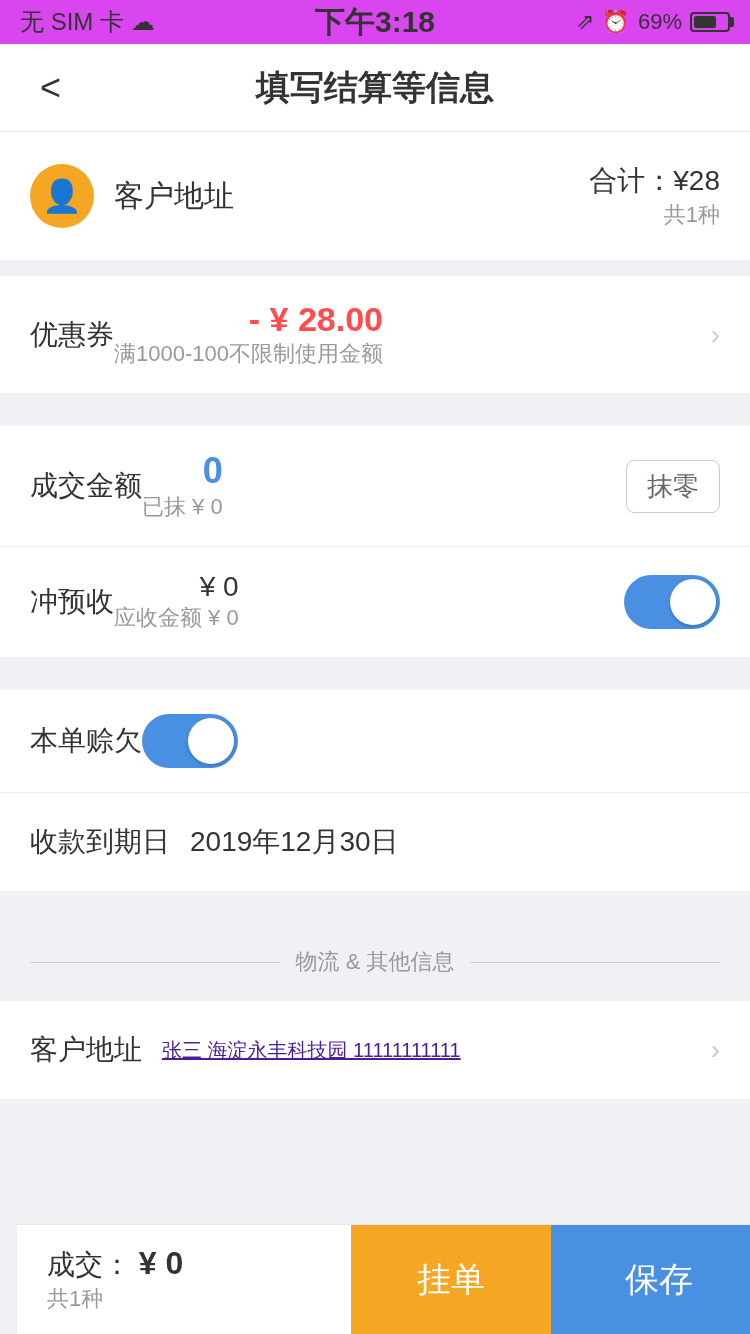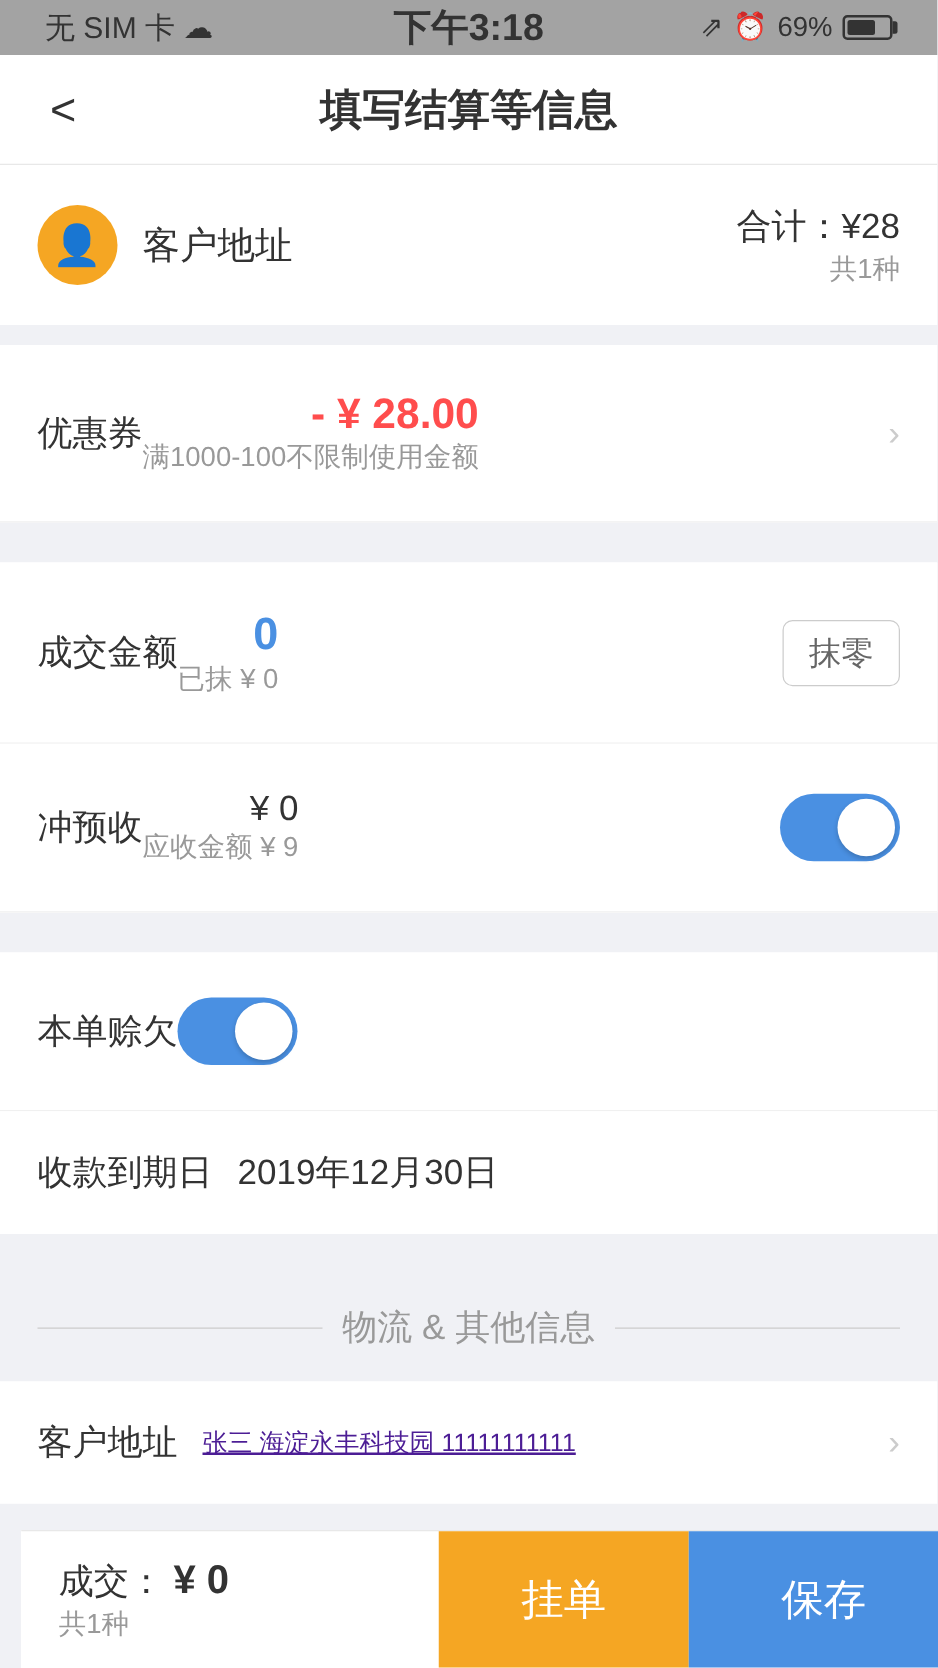--- a/index.html
+++ b/index.html
@@ -9,26 +9,26 @@
       background: #f0f1f5;
       width: 750px;
       min-height: 1334px;
       font-size: 28px;
       color: #333;
       position: relative;
     }
 
     
     .status-bar {
-      background: #a3a3a3;
+      background: #d946ef;
       height: 44px;
       display: flex;
       align-items: center;
       justify-content: space-between;
-      padding: 0 36px;
+      padding: 0 20px;
       font-size: 24px;
       color: #333;
     }
     .status-left { display: flex; align-items: center; gap: 8px; }
     .status-center { font-size: 30px; font-weight: 600; position: absolute; left: 50%; transform: translateX(-50%); }
     .status-right { display: flex; align-items: center; gap: 8px; font-size: 22px; }
     .battery {
       width: 40px; height: 20px; border: 2px solid #333; border-radius: 4px; position: relative;
       display: inline-flex; align-items: center; padding: 2px;
     }
@@ -106,21 +106,21 @@
       color: #333;
     }
     .total-count {
       font-size: 22px;
       color: #999;
     }
 
     
     .row {
       background: #fff;
-      padding: 36px 30px;
+      padding: 24px 30px;
       display: flex;
       align-items: center;
       justify-content: space-between;
       border-bottom: 1px solid #f0f0f0;
       min-height: 90px;
     }
     .row-label {
       font-size: 28px;
       color: #333;
       flex-shrink: 0;
@@ -215,21 +215,21 @@
     .date-value {
       font-size: 28px;
       color: #333;
     }
 
     
     .section-title {
       background: #f0f1f5;
       text-align: center;
       padding: 24px 30px;
-      font-size: 28px;
+      font-size: 22px;
       color: #999;
       display: flex;
       align-items: center;
       justify-content: center;
       gap: 16px;
     }
     .section-title::before,
     .section-title::after {
       content: '';
       flex: 1;
@@ -379,21 +379,21 @@
         </div>
         <button class="round-off-btn">抹零</button>
       </div>
     </div>
 
     <div class="row">
       <span class="row-label">冲预收</span>
       <div class="row-right">
         <div class="value-stack">
           <div style="font-size:28px;color:#333;text-align:right;">¥ 0</div>
-          <div class="coupon-desc">应收金额 ¥ 9</div>
+          <div class="coupon-desc">应收金额 ¥ 0</div>
         </div>
         <div class="toggle">
           <div class="toggle-knob"></div>
         </div>
       </div>
     </div>
   </div>
 
   <div class="divider-section"></div>
 

